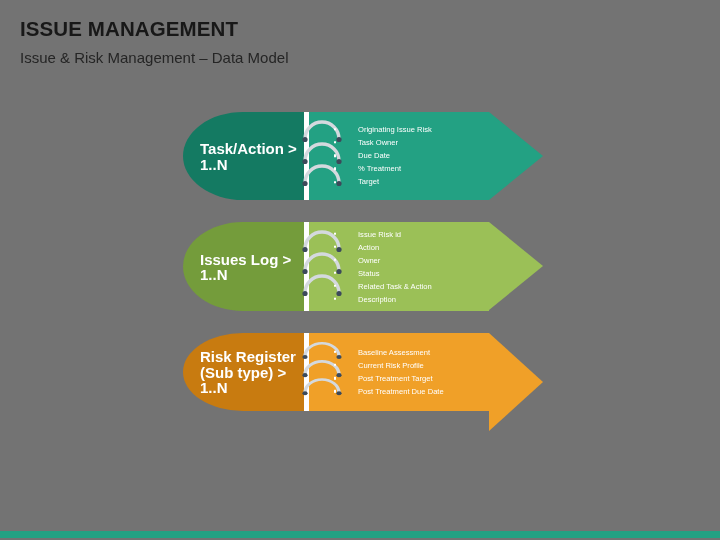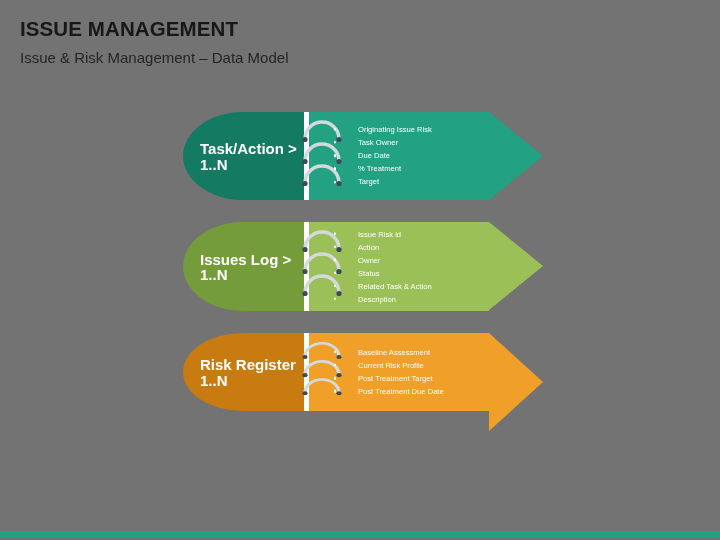--- a/index.html
+++ b/index.html
@@ -193,20 +193,21 @@
         <circle cx="9" cy="30.5" r="2.6"></circle>
           <circle cx="43" cy="30.5" r="2.6"></circle>
         <circle cx="9" cy="53.5" r="2.6"></circle>
           <circle cx="43" cy="53.5" r="2.6"></circle>
         <circle cx="9" cy="76.5" r="2.6"></circle>
           <circle cx="43" cy="76.5" r="2.6"></circle>
       </g>
     </svg>
     <div class="block-label">
       <div>Risk Register</div>
+      <div>(Sub type) &gt;</div>
       <div>1..N</div>
     </div>
     <ul class="fields">
       <li>Baseline Assessment</li>
       <li>Current Risk Profile</li>
       <li>Post Treatment Target</li>
       <li>Post Treatment Due Date</li>
     </ul>
   </div>
 

